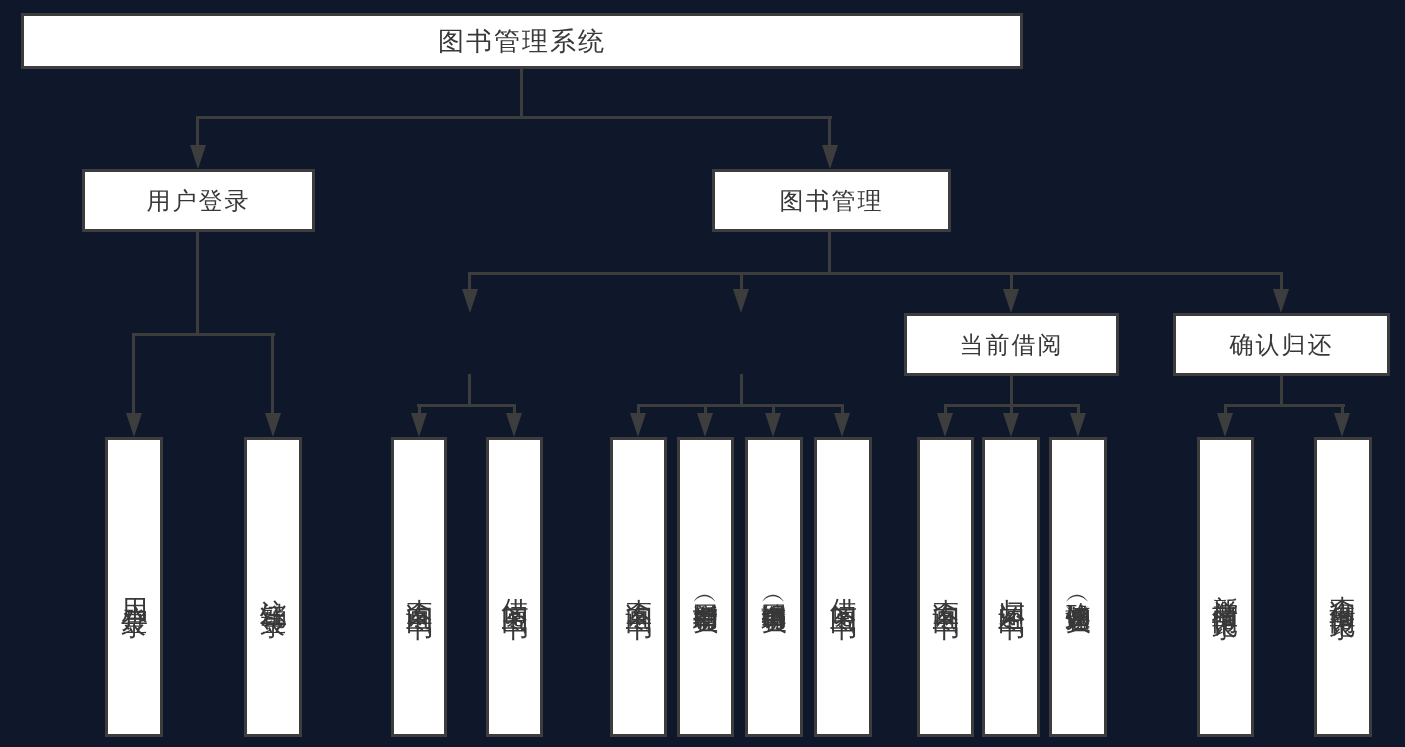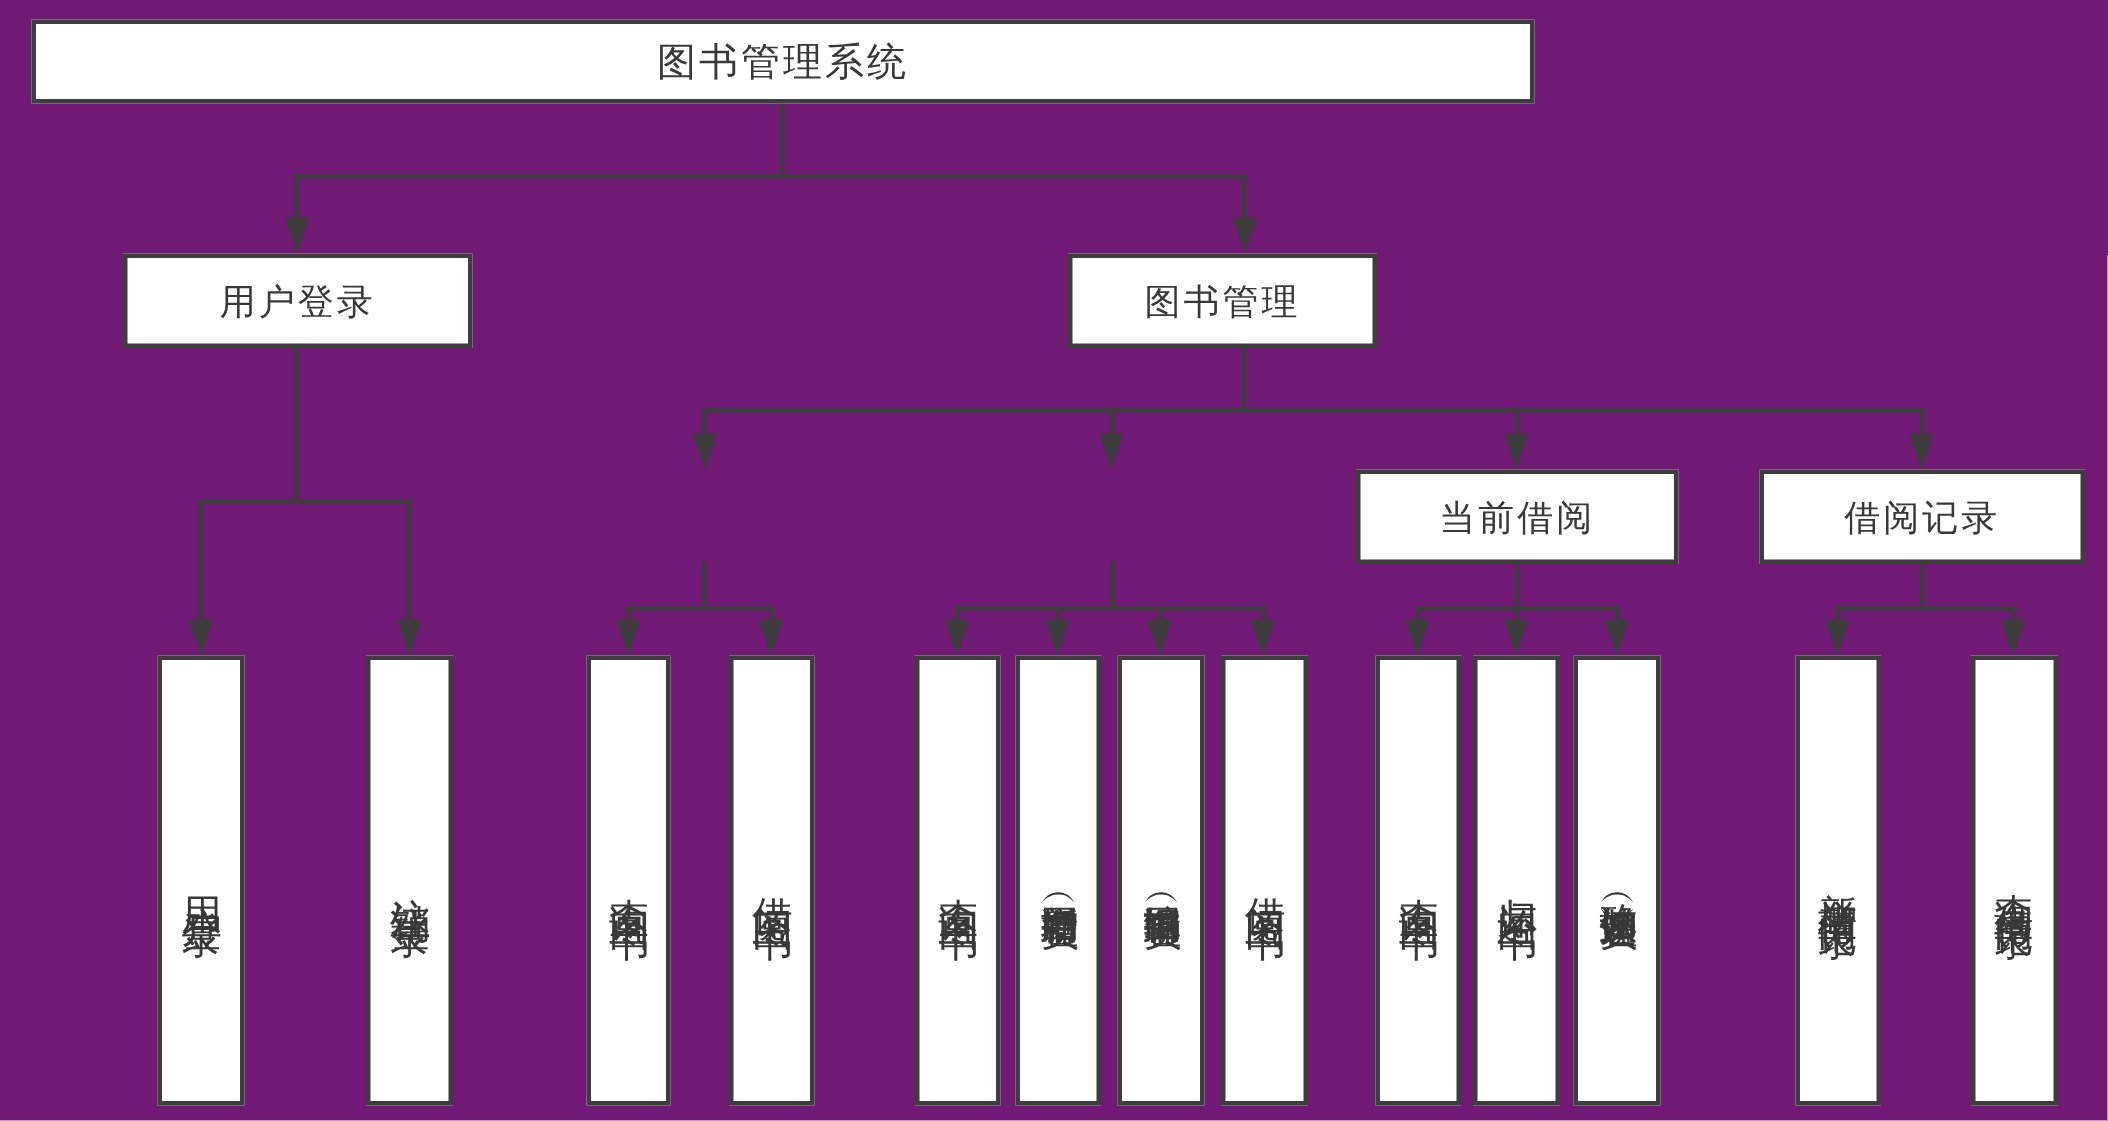--- a/index.html
+++ b/index.html
@@ -1,17 +1,17 @@
 <!DOCTYPE html>
 <html><head>
 <meta charset="utf-8">
 <style>
   html,body { margin:0; padding:0; background:#ffffff; }
   .canvas {
-    position:relative; width:1405px; height:747px; background:#701a75;
+    position:relative; width:1405px; height:747px; background:#0f172a;
     font-family:"Liberation Sans", sans-serif; overflow:hidden;
     color:#383838;
   }
   .node {
     position:absolute; box-sizing:border-box; background:#ffffff;
     border:3px solid #3d3d3d; display:flex; align-items:center; justify-content:center;
     z-index:2;
   }
   .hnode { font-size:24px; letter-spacing:2px; }
   .hnode.root { font-size:26px; }
@@ -39,32 +39,32 @@
 <div class="canvas">
 
   <div class="node hnode root" style="left:21px;top:13px;width:1002px;height:56px;">
     <span>图书管理系统</span>
   </div>
 
   <div class="node hnode" style="left:82px;top:169px;width:233px;height:63px;">
     <span>用户登录</span>
   </div>
 
-  <div class="node hnode" style="left:712px;top:169px;width:206px;height:63px;">
+  <div class="node hnode" style="left:712px;top:169px;width:239px;height:63px;">
     <span>图书管理</span>
   </div>
 
 
 
   <div class="node hnode" style="left:904px;top:313px;width:215px;height:63px;">
     <span>当前借阅</span>
   </div>
 
   <div class="node hnode" style="left:1173px;top:313px;width:217px;height:63px;">
-    <span>借阅记录</span>
+    <span>确认归还</span>
   </div>
 
   <div class="node vnode" style="left:105px;top:437px;width:58px;height:300px;">
     <span>用户登录</span>
   </div>
   <div class="node vnode" style="left:244px;top:437px;width:58px;height:300px;">
     <span>注销登录</span>
   </div>
 
   <div class="node vnode" style="left:391px;top:437px;width:56px;height:300px;">

